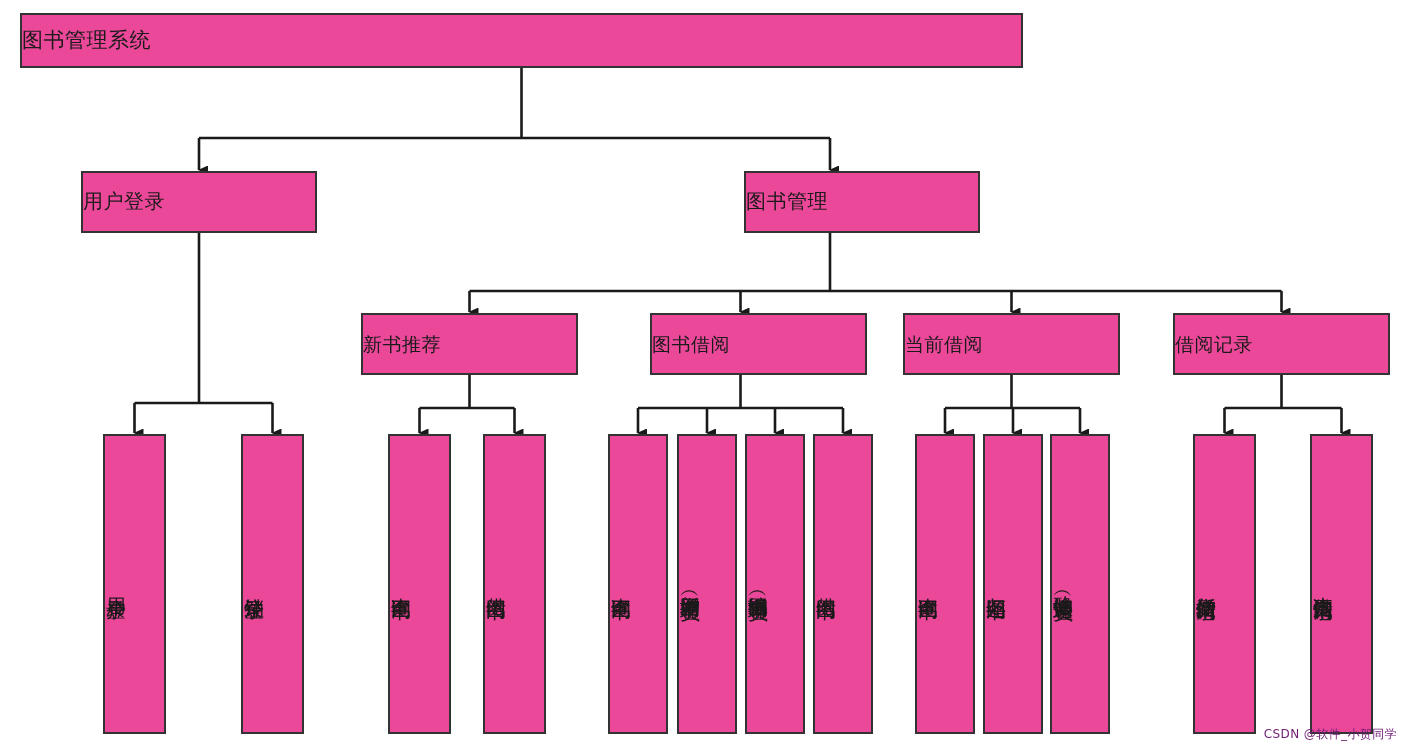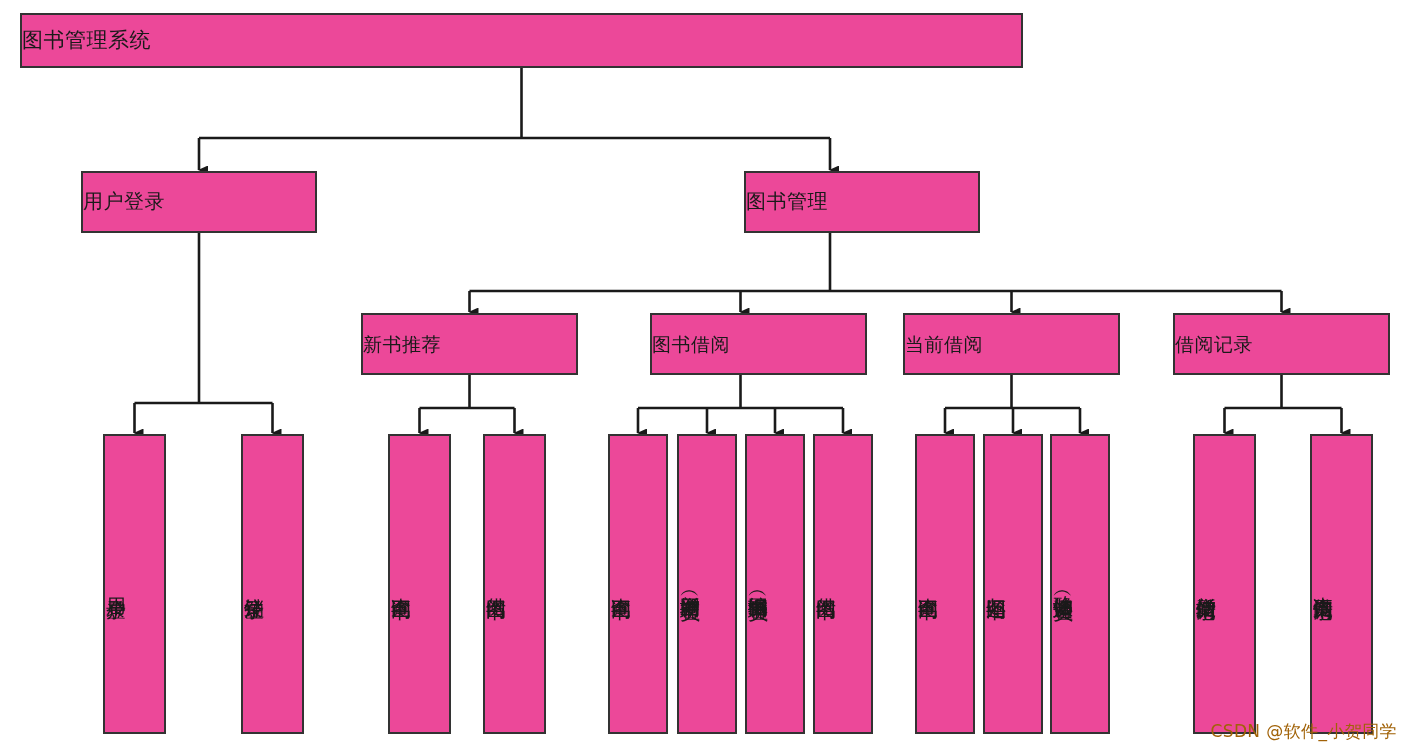--- a/index.html
+++ b/index.html
@@ -57,22 +57,22 @@
     text-orientation: upright;
     font-size: 20px;
     line-height: 1.12;
     letter-spacing: 1px;
     white-space: nowrap;
   }
   #watermark {
     position: absolute;
     right: 8px;
     bottom: 4px;
-    font-size: 17px;
-    color: #a16207;
+    font-size: 12px;
+    color: #701a75;
     letter-spacing: 0.4px;
     user-select: none;
     white-space: nowrap;
   }
 </style>
 </head>
 <body>
 
 <div id="diagram-root">
 

